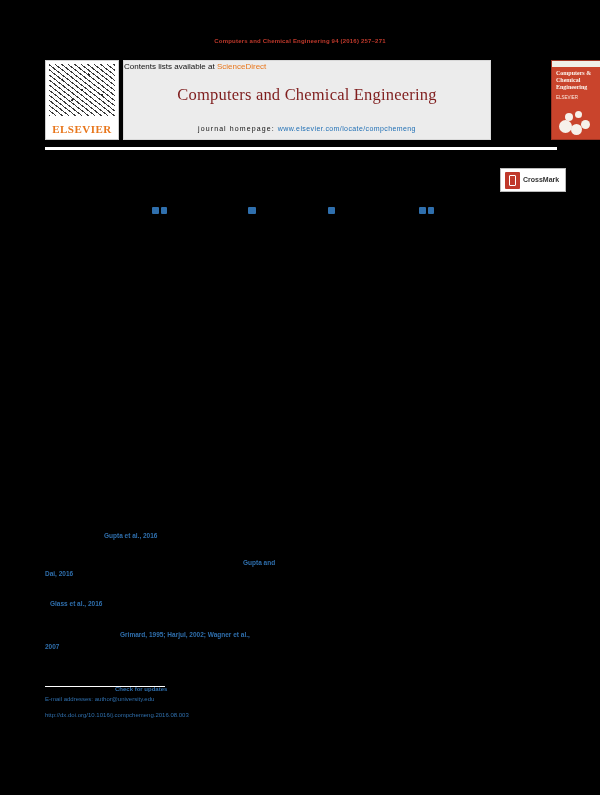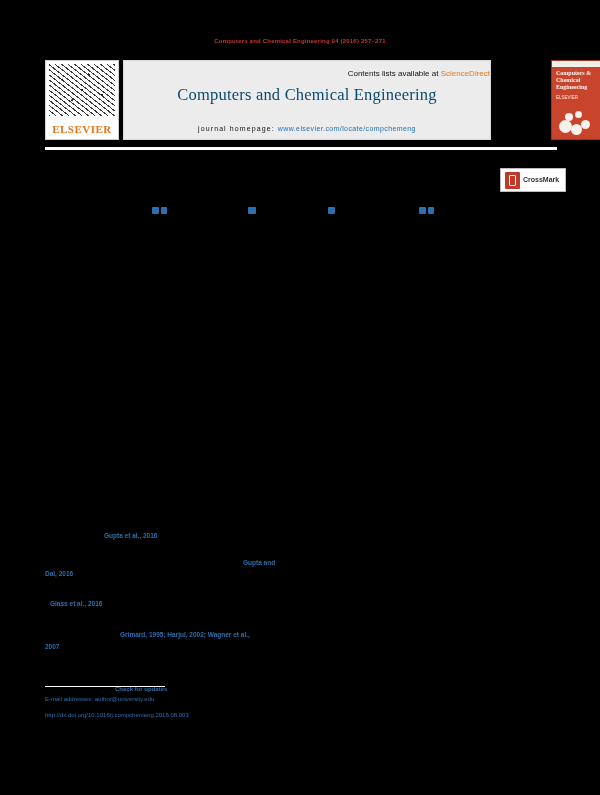--- a/index.html
+++ b/index.html
@@ -86,40 +86,40 @@
     left: 78px;
     top: 0;
     width: 368px;
     height: 80px;
     background: #ececec;
     border: 1px solid #d8d8d8;
     box-sizing: border-box;
   }
   .contents-line {
     position: absolute;
-    top: 8px;
-    left: 0;
-    width: 100%;
-    text-align: right;
+    top: 1px;
+    left: 0;
+    width: 100%;
+    text-align: left;
     font-family: "Liberation Sans", sans-serif;
     font-size: 8px;
     color: #111111;
   }
   .contents-line .sd-link {
     color: #e8761b;
   }
   .journal-title {
     position: absolute;
     top: 24px;
     left: 0;
     width: 100%;
     text-align: center;
     font-family: "Liberation Serif", serif;
     font-size: 16.5px;
-    color: #0c4a6e;
+    color: #7f1d1d;
     letter-spacing: 0.2px;
   }
   .homepage-line {
     position: absolute;
     bottom: 7px;
     left: 0;
     width: 100%;
     text-align: center;
     font-family: "Liberation Sans", sans-serif;
     font-size: 7px;

